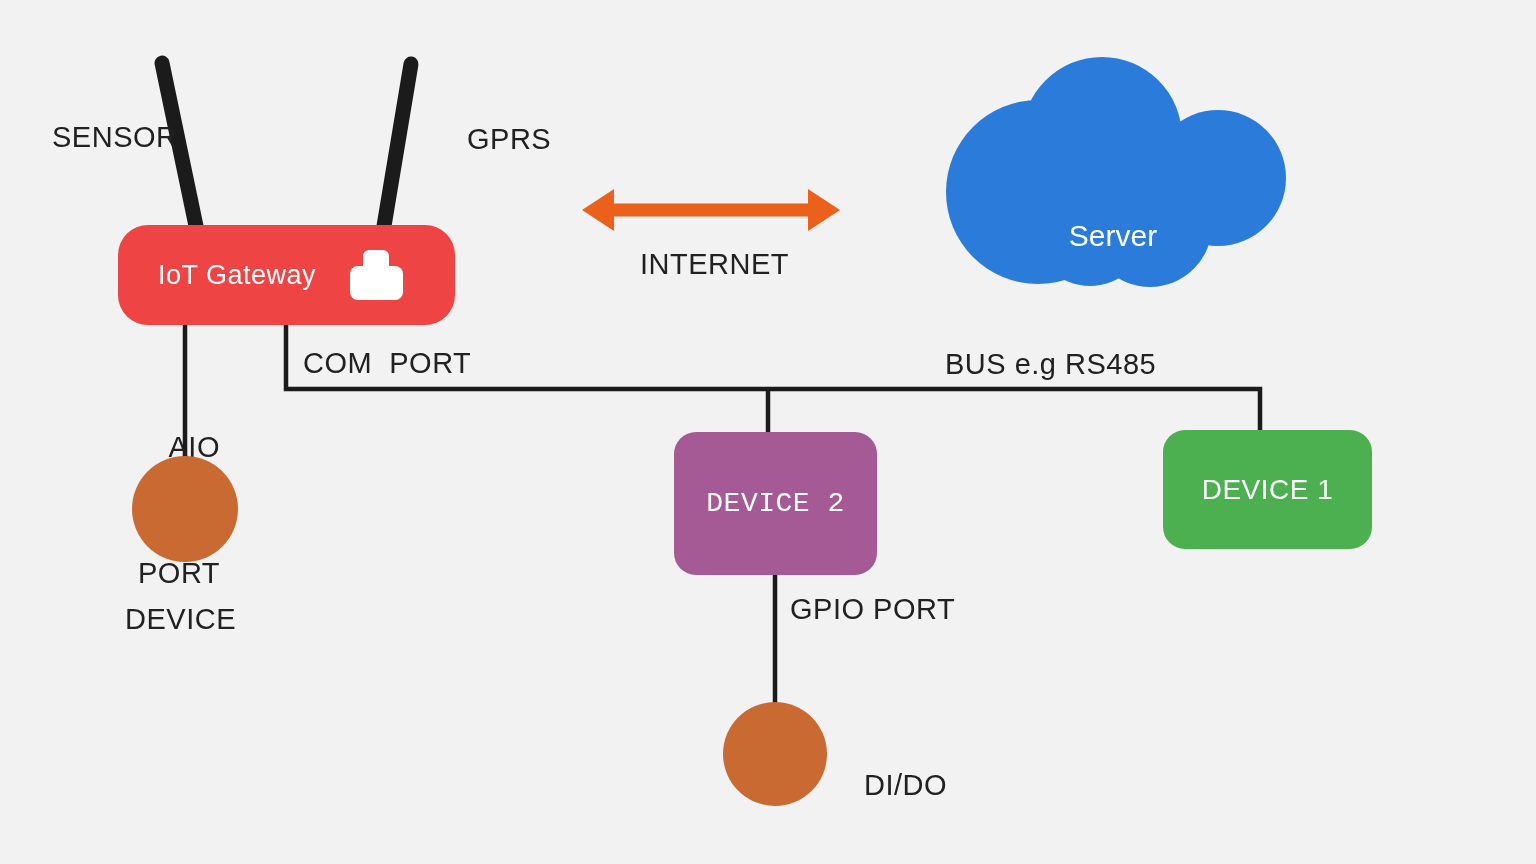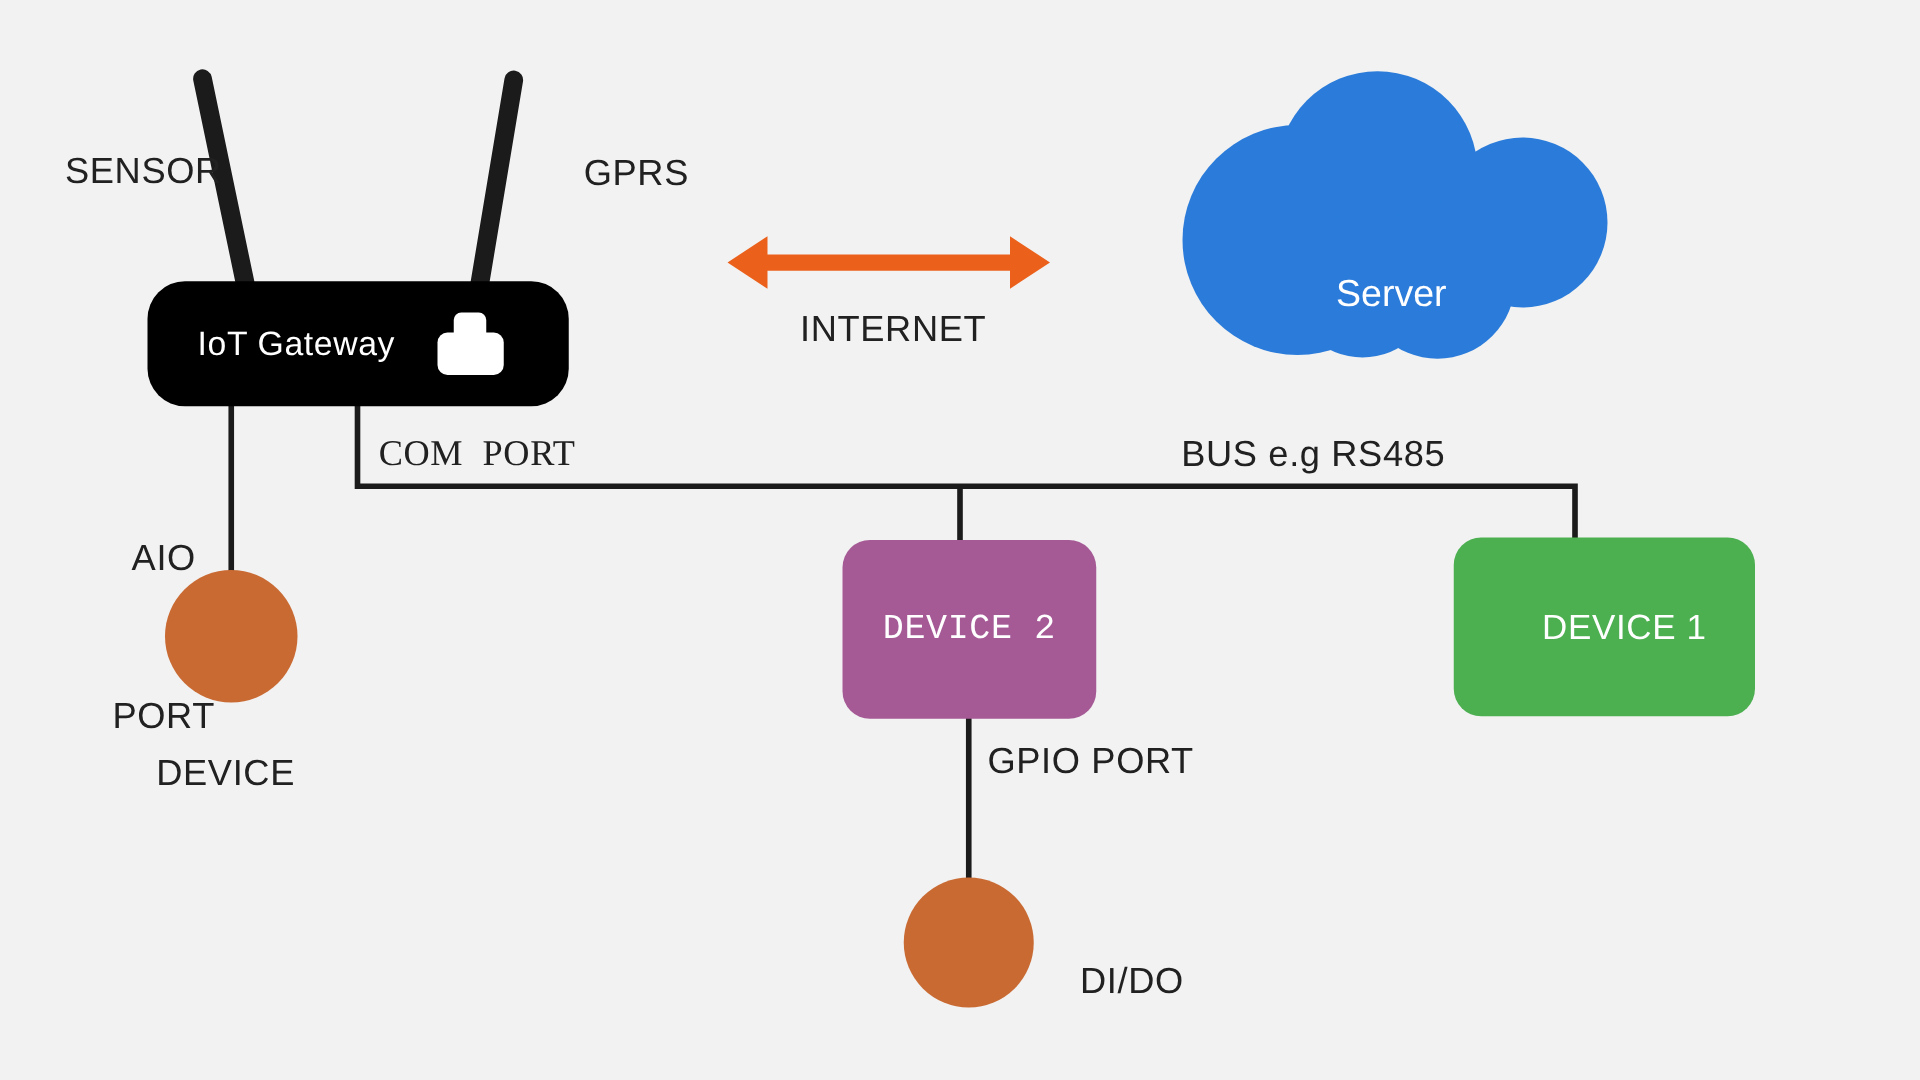--- a/index.html
+++ b/index.html
@@ -24,30 +24,31 @@
     display: block;
   }
   .label {
     position: absolute;
     font-size: 29px;
     color: #212121;
     white-space: pre;
     letter-spacing: 0.5px;
   }
   .label.center {
-    text-align: center;
+    text-align: right;
+    margin-left: 48px;
   }
   
   .gateway-box {
     position: absolute;
     left: 118px;
     top: 225px;
     width: 337px;
     height: 100px;
-    background: #000000;
+    background: #ef4444;
     border-radius: 30px;
   }
   .gateway-label {
     position: absolute;
     left: 40px;
     top: 0;
     height: 100px;
     display: flex;
     align-items: center;
     color: #ffffff;
@@ -95,23 +96,22 @@
     top: 432px;
     width: 203px;
     height: 143px;
     background: #a55a96;
     font-family: Liberation Mono, monospace;
   }
   .device-1 {
     left: 1163px;
     top: 430px;
     width: 209px;
-    height: 143px;
+    height: 119px;
     background: #4caf50;
-    padding-left: 32px;
   }
   
   .circle-node {
     position: absolute;
     border-radius: 50%;
     background: #c96a33;
   }
   .sensor-circle {
     left: 132px;
     top: 456px;
@@ -134,21 +134,21 @@
     font-size: 30px;
     line-height: 36px;
     text-align: center;
     white-space: pre;
   }
   
   .zigbee-label   { left: 52px;  top: 121px; }
   .gprs-label     { left: 467px; top: 123px; }
   .internet-label { left: 640px; top: 248px; }
   .aio-label      { left: 90px;  top: 342px; width: 82px; line-height: 42px; }
-  .com-label      { left: 303px; top: 347px; font-family: Liberation Serif, serif; }
+  .com-label      { left: 303px; top: 347px; }
   .bus-label      { left: 945px; top: 348px; }
   .sensor-label   { left: 125px; top: 603px; }
   .gpio-label     { left: 790px; top: 593px; }
   .dido-label     { left: 864px; top: 769px; }
 </style>
 </head>
 <body>
 
 <div class="canvas">
 

